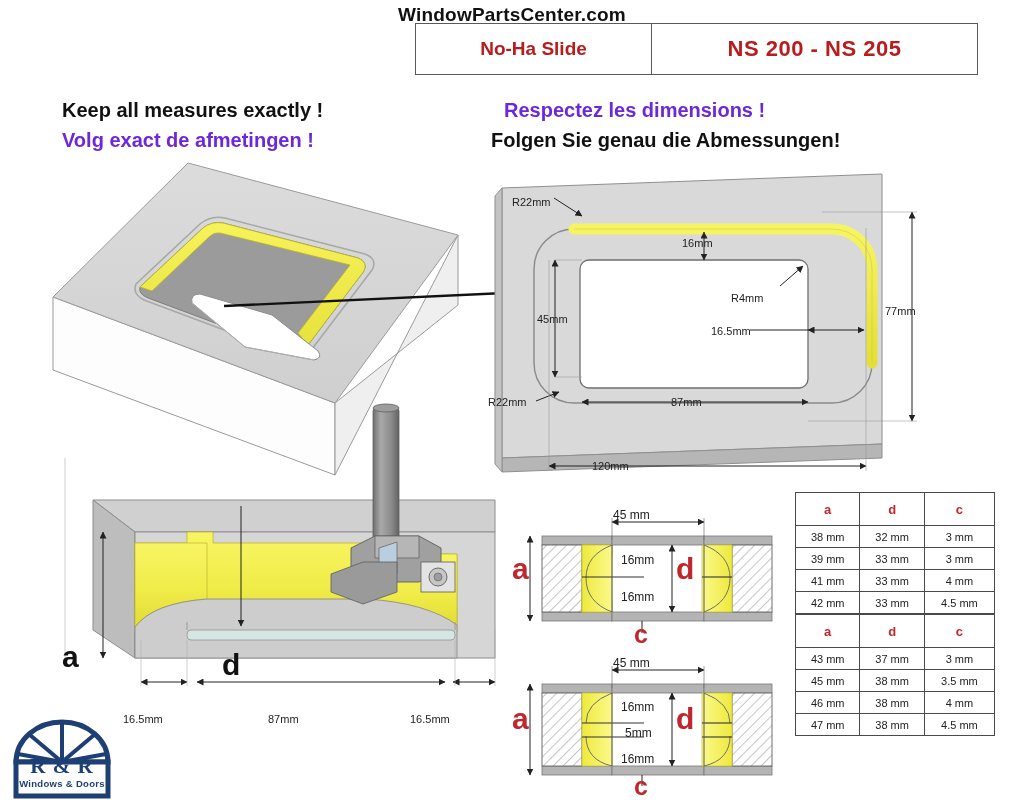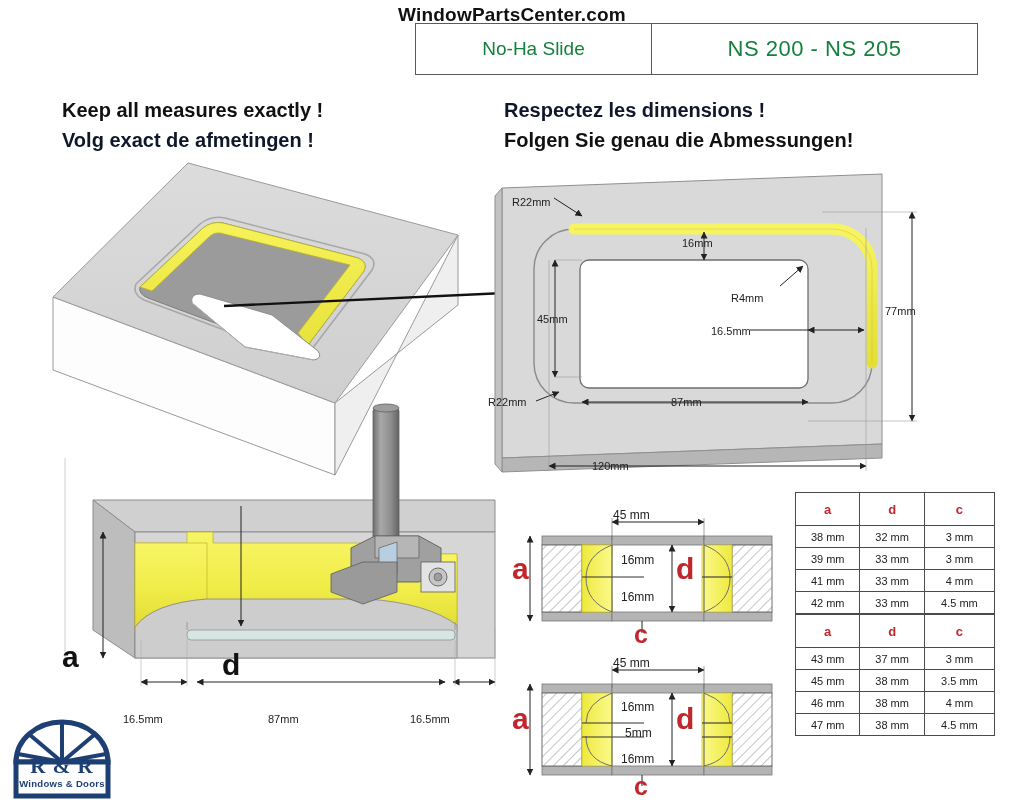--- a/index.html
+++ b/index.html
@@ -17,33 +17,33 @@
     font-size:19px;font-weight:bold;letter-spacing:.2px;color:#111;
     z-index:6;
   }
   #title-table{
     left:415px;top:23px;width:563px;height:52px;
     border:1px solid #5a5a5a;box-sizing:border-box;display:flex;
     background:#fff;z-index:5;
   }
   #title-table .cell{
     display:flex;align-items:center;justify-content:center;
-    color:#15803d;font-weight:normal;
+    color:#b91c1c;font-weight:bold;
   }
   #title-table .cell.left{width:235px;font-size:19px;border-right:1px solid #5a5a5a;}
   #title-table .cell.right{flex:1;font-size:22px;letter-spacing:.5px;}
 
   
   .warn{font-size:20px;font-weight:bold;white-space:nowrap;}
   .warn.black{color:#111;text-align:right;}
-  .warn.red{color:#0f172a;}
+  .warn.red{color:#6d28d9;}
   #warn-en{left:62px;top:99px;}
   #warn-nl{left:62px;top:129px;}
   #warn-fr{left:504px;top:99px;}
-  #warn-de{left:504px;top:129px;}
+  #warn-de{left:491px;top:129px;}
 
   
   .dim{font-size:11px;color:#222;white-space:nowrap;}
   .dim.big{font-size:12px;}
   .lbl-red{color:#c0272d;font-weight:bold;}
   .lbl-blk{color:#111;font-weight:bold;}
 
   svg{display:block;overflow:visible;}
 
   

